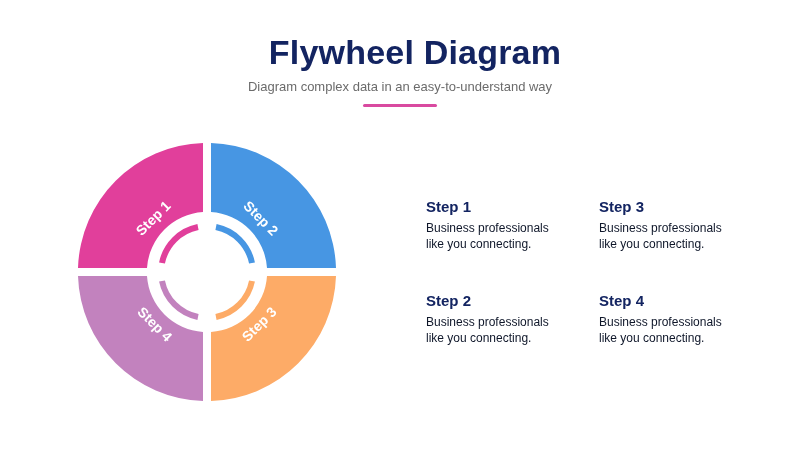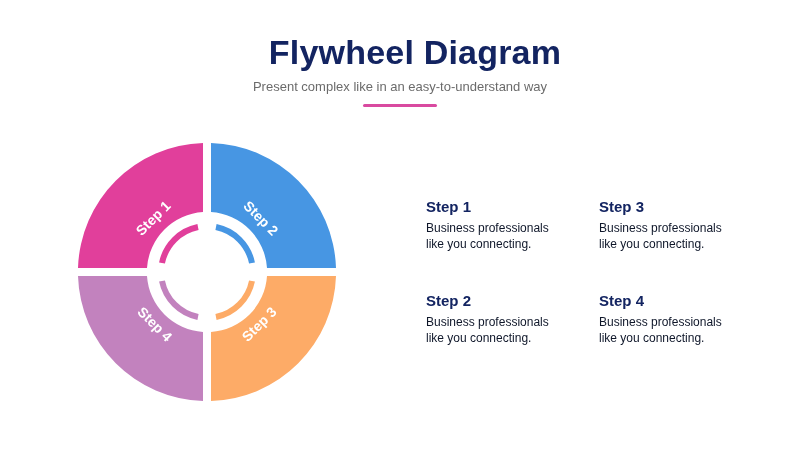--- a/index.html
+++ b/index.html
@@ -32,21 +32,21 @@
       font-size: 15px; font-weight: 700; color: #132461; margin-bottom: 5px;
     }
     .step-desc {
       font-size: 12px; color: #0f172a; line-height: 16px;
     }
   </style>
 </head>
 <body>
 
 <div class="title">Flywheel Diagram</div>
-<div class="subtitle">Present complex like in an easy-to-understand way</div>
+<div class="subtitle">Diagram complex data in an easy-to-understand way</div>
 <div class="divider" style="background:#d94aa0;"></div>
 
 <div class="wheel">
   <svg width="274" height="274" viewBox="0 0 274 274" xmlns="http://www.w3.org/2000/svg">
 
     <path d="M133,8 A129,129 0 0,0 8,133 L77,133 A60,60 0 0,1 133,77 Z" fill="#e13f9b"></path>
 
     <path d="M141,8 A129,129 0 0,1 266,133 L197,133 A60,60 0 0,0 141,77 Z" fill="#4796e3"></path>
 
     <path d="M266,141 A129,129 0 0,1 141,266 L141,197 A60,60 0 0,0 197,141 Z" fill="#fdab67"></path>

